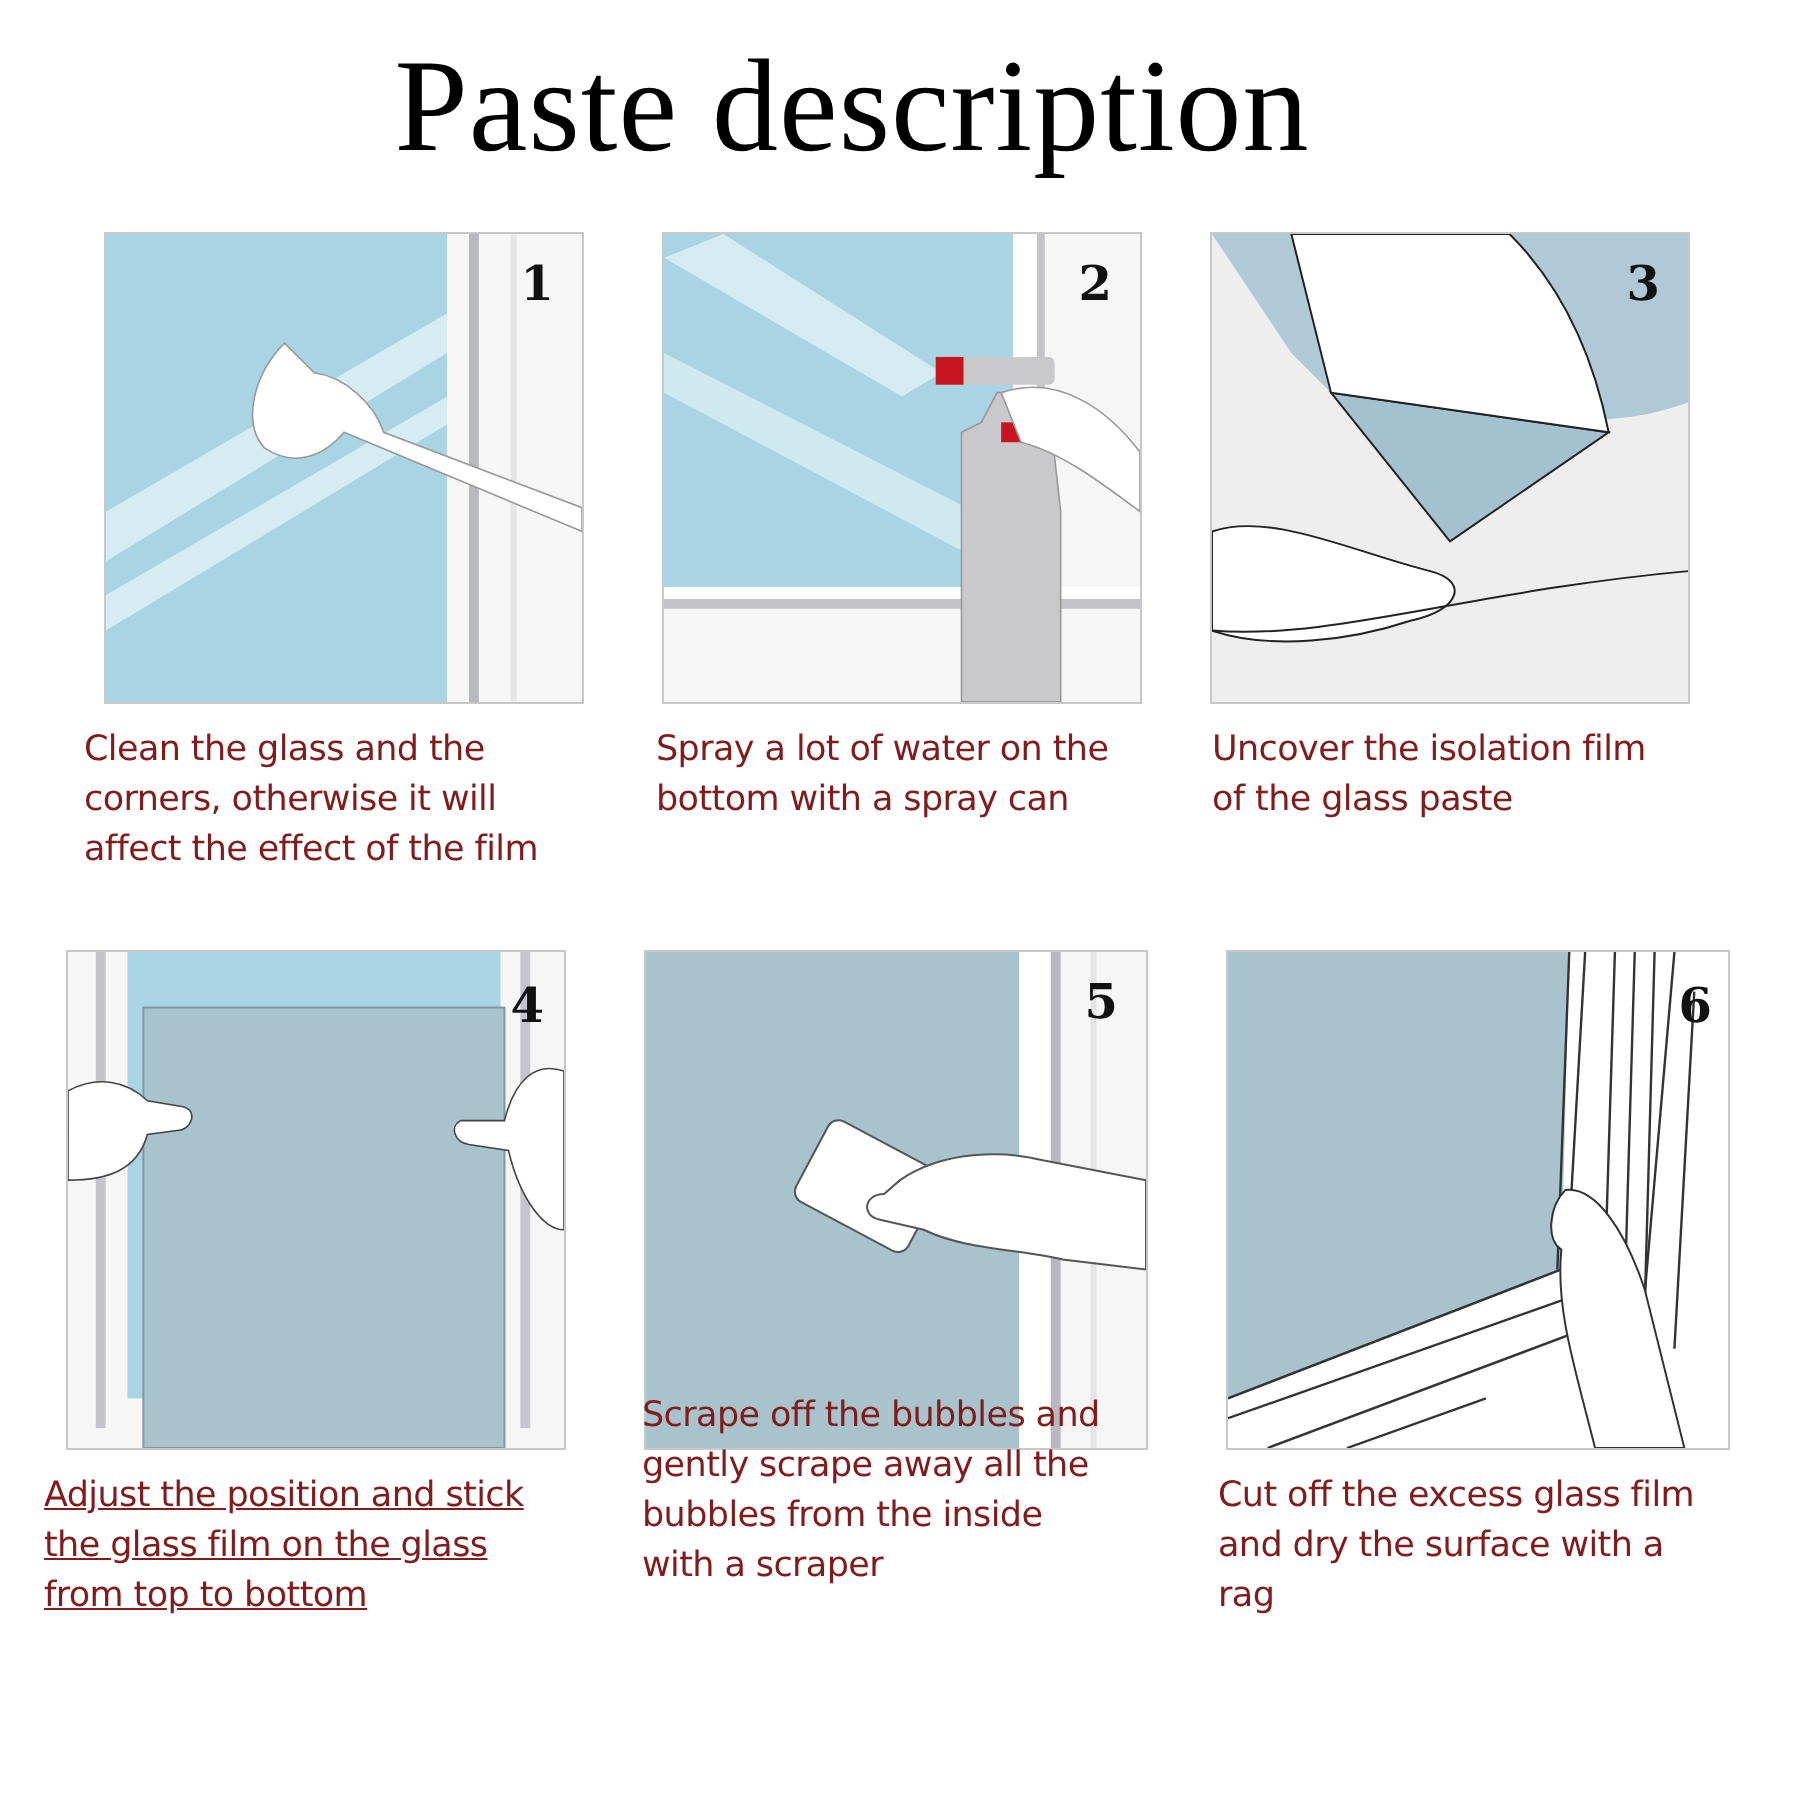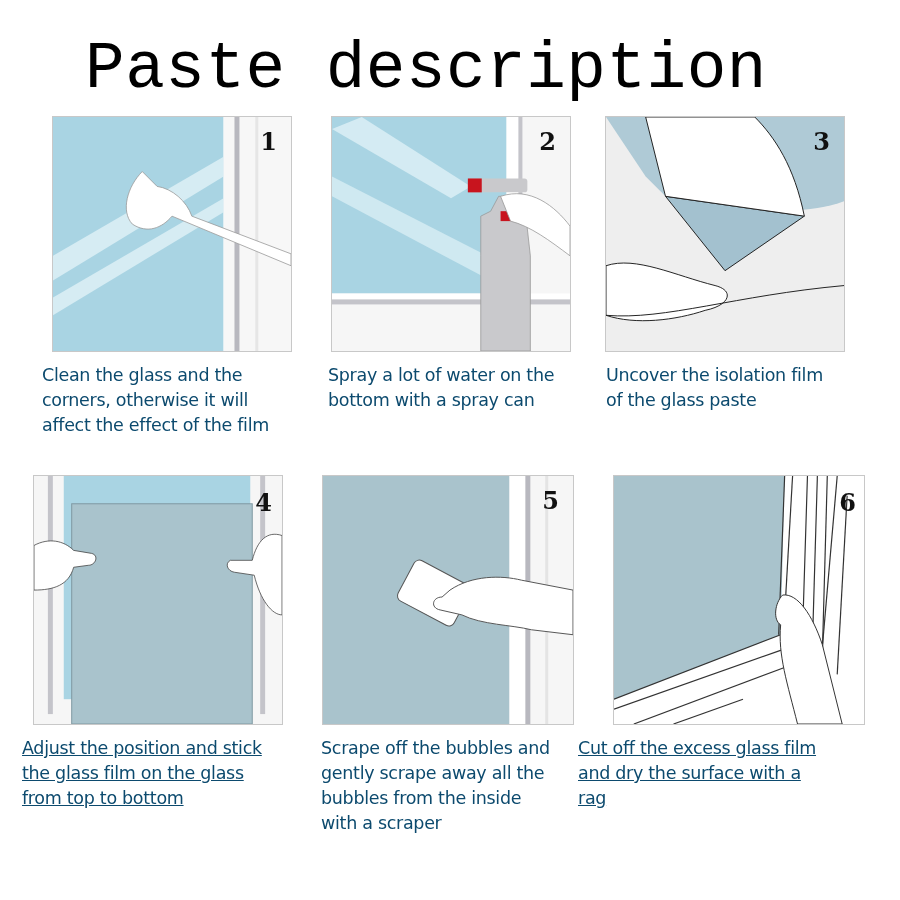--- a/index.html
+++ b/index.html
@@ -1,21 +1,21 @@
 <!DOCTYPE html>
 <html><head>
 <meta charset="utf-8">
 <style>
   html, body { margin:0; padding:0; background:#ffffff; }
   body { width:900px; height:900px; position:relative; overflow:hidden; font-family:"DejaVu Sans", sans-serif; color:#111; }
-  .title { position:absolute; left:0; top:30px; width:852px; text-align:center; font-family:Liberation Mono, monospace; font-size:66px; line-height:80px; color:#000; letter-spacing:0.5px; }
+  .title { position:absolute; left:0; top:14px; width:852px; text-align:center; font-family:Liberation Serif, serif; font-size:66px; line-height:80px; color:#000; letter-spacing:0.5px; }
   .panel { position:absolute; width:240px; height:236px; border:1px solid #c8c8c8; box-sizing:border-box; overflow:hidden; background:#fff; }
   .panel svg { position:absolute; left:0; top:0; width:100%; height:100%; }
   .num { position:absolute; top:10px; right:14px; font-family:"DejaVu Serif", serif; font-weight:bold; font-size:24px; color:#111; }
-  .caption { position:absolute; font-family:"DejaVu Sans", sans-serif; font-size:17.5px; line-height:25px; color:#0c4a6e; white-space:pre-line; letter-spacing:-0.3px; }
+  .caption { position:absolute; font-family:"DejaVu Sans", sans-serif; font-size:17.5px; line-height:25px; color:#7f1d1d; white-space:pre-line; letter-spacing:-0.3px; }
 </style>
 </head>
 <body>
 
 <div class="title">Paste description</div>
 
 <div class="panel" style="left:52px; top:116px;">
   <svg viewBox="0 0 240 236" preserveAspectRatio="none">
     <rect x="0" y="0" width="172" height="236" fill="#a9d4e3"></rect>
     <polygon points="0,140 172,40 172,60 0,165" fill="#d6ecf3"></polygon>
@@ -87,21 +87,21 @@
     <rect x="0" y="0" width="252" height="250" fill="#f6f6f6"></rect>
     <rect x="0" y="0" width="188" height="250" fill="#a9c3cc"></rect>
     <rect x="188" y="0" width="16" height="250" fill="#ffffff"></rect>
     <rect x="204" y="0" width="5" height="250" fill="#b8b8bf"></rect>
     <rect x="224" y="0" width="3" height="250" fill="#e4e4e4"></rect>
     <rect x="80" y="95" width="64" height="46" rx="6" fill="#ffffff" stroke="#555" stroke-width="1" transform="rotate(28 112 118)"></rect>
     <path d="M128,115 C150,100 180,100 200,105 L252,115 L252,160 L210,155 C190,150 160,150 140,140 L118,135 C108,133 110,122 120,122 Z" fill="#ffffff" stroke="#555" stroke-width="1"></path>
   </svg>
   <div class="num">5</div>
 </div>
-<div class="caption" style="left:321px; top:736px; width:280px;">Scrape off the bubbles and
+<div class="caption" style="left:321px; top:696px; width:280px;">Scrape off the bubbles and
 gently scrape away all the
 bubbles from the inside
 with a scraper</div>
 
 <div class="panel" style="left:613px; top:475px; width:252px; height:250px;">
   <svg viewBox="0 0 252 250" preserveAspectRatio="none">
     <rect x="0" y="0" width="252" height="250" fill="#ffffff"></rect>
     <polygon points="0,0 172,0 168,160 0,225" fill="#a9c3cc"></polygon>
     <g stroke="#333" stroke-width="1.2" fill="none">
       <line x1="172" y1="0" x2="166" y2="160"></line>
@@ -113,15 +113,15 @@
       <line x1="235" y1="20" x2="225" y2="200"></line>
       <line x1="0" y1="225" x2="168" y2="160"></line>
       <line x1="0" y1="235" x2="170" y2="175"></line>
       <line x1="20" y1="250" x2="180" y2="190"></line>
       <line x1="60" y1="250" x2="130" y2="225"></line>
     </g>
     <path d="M170,120 C185,118 200,140 210,170 L230,250 L185,250 C175,210 165,180 168,150 C160,145 162,128 170,120 Z" fill="#ffffff" stroke="#333" stroke-width="1"></path>
   </svg>
   <div class="num" style="top:12px; right:8px;">6</div>
 </div>
-<div class="caption" style="left:578px; top:736px; width:285px;text-decoration:underline;">Cut off the excess glass film
+<div class="caption" style="left:609px; top:736px; width:285px;">Cut off the excess glass film
 and dry the surface with a
 rag</div>
 
 </body></html>

